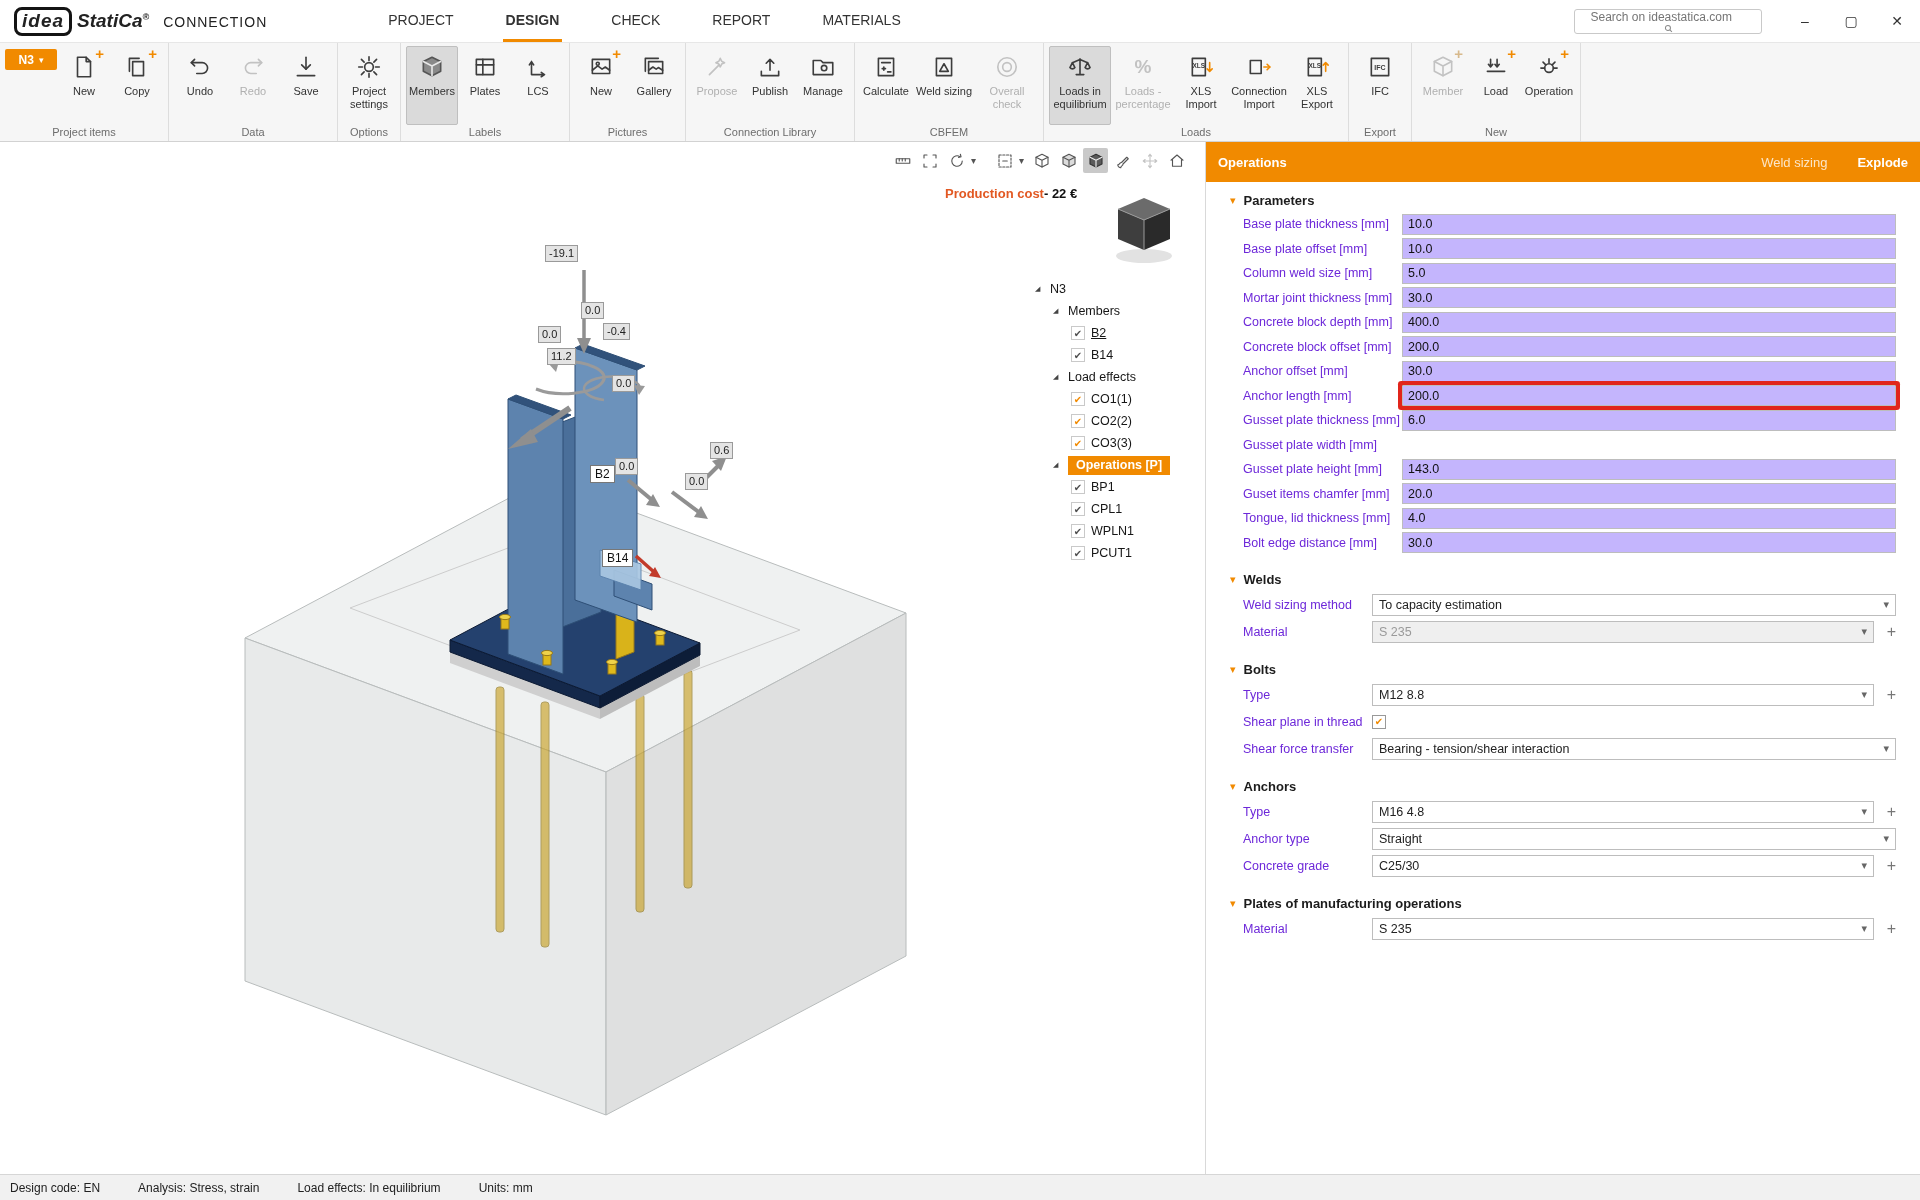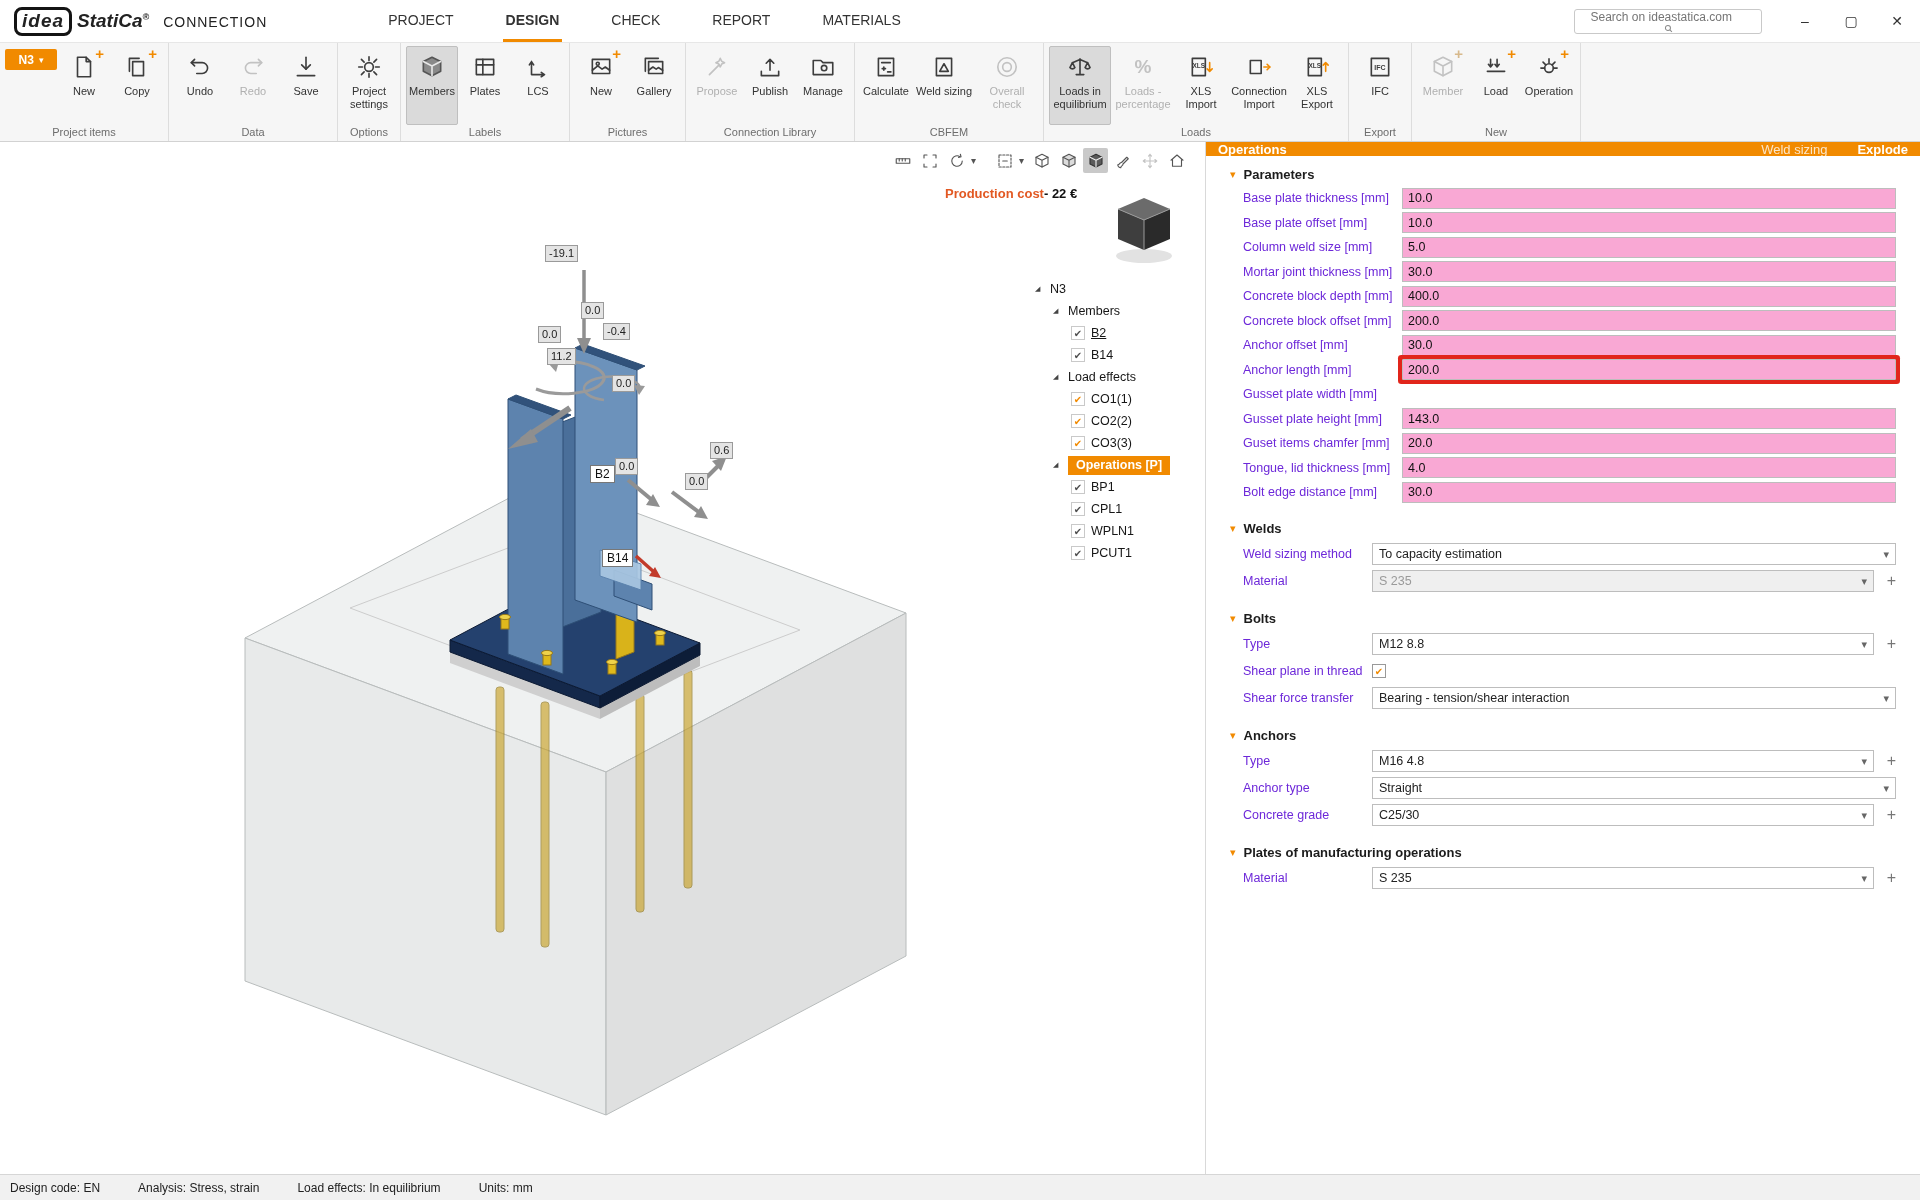--- a/index.html
+++ b/index.html
@@ -71,36 +71,36 @@
   .titem { display:flex; align-items:center; height:22px; gap:6px; cursor:pointer; white-space:nowrap; }
   .lvl0 { padding-left:8px; } .lvl1 { padding-left:26px; } .lvl2 { padding-left:44px; }
   .t-exp { font-size:7px; color:#444; width:9px; flex-shrink:0; }
   .tcheck { width:14px; height:14px; border:1px solid #c9c9c9; background:#fff; font-size:10px; display:flex; align-items:center; justify-content:center; flex-shrink:0; }
   .tcheck.orange { color:#f18a00; } .tcheck.gray { color:#4f4f4f; }
   .t-underline { text-decoration:underline; }
   .selbadge { background:#f18a00; color:#fff; font-weight:bold; padding:2px 8px 3px; }
 
   
   .rpanel { flex:1; display:flex; flex-direction:column; background:#fff; }
-  .rpanel-header { height:14px; background:#f18a00; color:#fff; display:flex; align-items:center; padding:0 12px; flex-shrink:0; }
+  .rpanel-header { height:40px; background:#f18a00; color:#fff; display:flex; align-items:center; padding:0 12px; flex-shrink:0; }
   .rpanel-title { font-weight:bold; font-size:13px; }
   .rpanel-actions { margin-left:auto; display:flex; gap:30px; }
   .rp-action { font-size:13px; color:#fff; cursor:pointer; }
   .rp-action.dim { opacity:.78; }
   .rp-action.bold { font-weight:bold; }
   .rpanel-body { padding-top:6px; overflow:hidden; }
   .section-header { display:flex; align-items:center; gap:8px; height:24px; padding-left:24px; }
   .section-header.sp { margin-top:12px; }
   .section-chevron { color:#f18a00; font-size:11px; }
   .section-title { font-weight:bold; font-size:13px; color:#1c1c1c; }
   .prow { display:flex; align-items:center; height:24.5px; padding:0 24px 0 37px; }
   .prow.tall { height:27px; }
   .plabel { width:159px; font-size:12.5px; color:#6d28d9; flex-shrink:0; }
   .plabel.narrow { width:129px; }
-  .pinput { flex:1; height:21px; border:1px solid #bdbdbd; font-size:12.5px; padding:0 5px; color:#111; background:#f9a8d4; font-family:inherit; min-width:0; }
+  .pinput { flex:1; height:21px; border:1px solid #bdbdbd; font-size:12.5px; padding:0 5px; color:#111; background:#c4b5fd; font-family:inherit; min-width:0; }
   .pinput.hl { box-shadow:0 0 0 4px #e1251b; border-radius:1px; position:relative; z-index:2; }
   .dd { flex:1; height:22px; border:1px solid #bdbdbd; display:flex; align-items:center; font-size:12.5px; padding:0 6px; background:#fff; cursor:pointer; min-width:0; }
   .dd-val { flex:1; overflow:hidden; white-space:nowrap; }
   .dd-arrow { color:#666; font-size:11px; }
   .dd.disabled { background:#efefef; }
   .dd.disabled .dd-val { color:#9a9a9a; }
   .plusbtn { width:22px; text-align:right; color:#777; font-size:16px; cursor:pointer; flex-shrink:0; }
   .cbx { width:14px; height:14px; border:1px solid #999; display:flex; align-items:center; justify-content:center; font-size:10px; color:#f18a00; background:#fff; cursor:pointer; }
 
   
@@ -719,20 +719,24 @@
         </div>
         <div class="prow">
           <div class="plabel">Anchor offset [mm]</div>
           <input class="pinput" value="30.0" style="">
         </div>
         <div class="prow">
           <div class="plabel">Anchor length [mm]</div>
           <input class="pinput hl" value="200.0" style="">
         </div>
         <div class="prow">
+          <div class="plabel">Gusset plate thickness [mm]</div>
+          <input class="pinput" value="6.0" style="">
+        </div>
+        <div class="prow">
           <div class="plabel">Gusset plate width [mm]</div>
         </div>
         <div class="prow">
           <div class="plabel">Gusset plate height [mm]</div>
           <input class="pinput" value="143.0" style="">
         </div>
         <div class="prow">
           <div class="plabel">Guset items chamfer [mm]</div>
           <input class="pinput" value="20.0" style="">
         </div>

